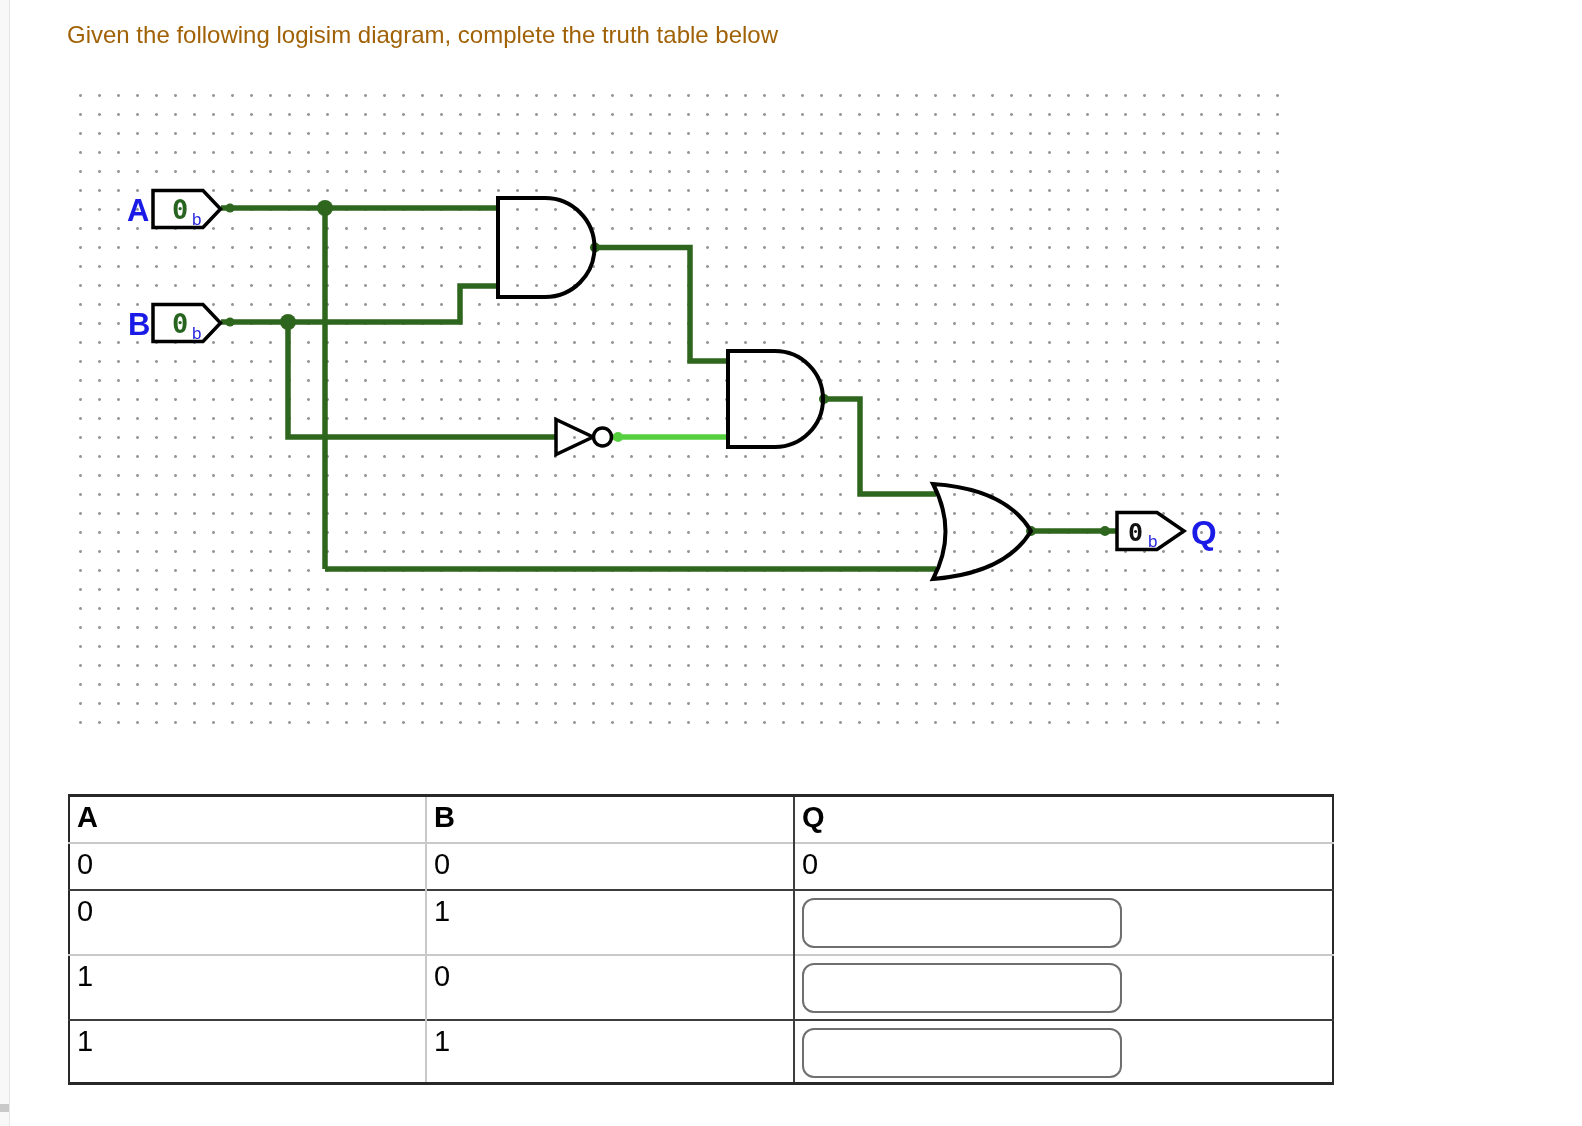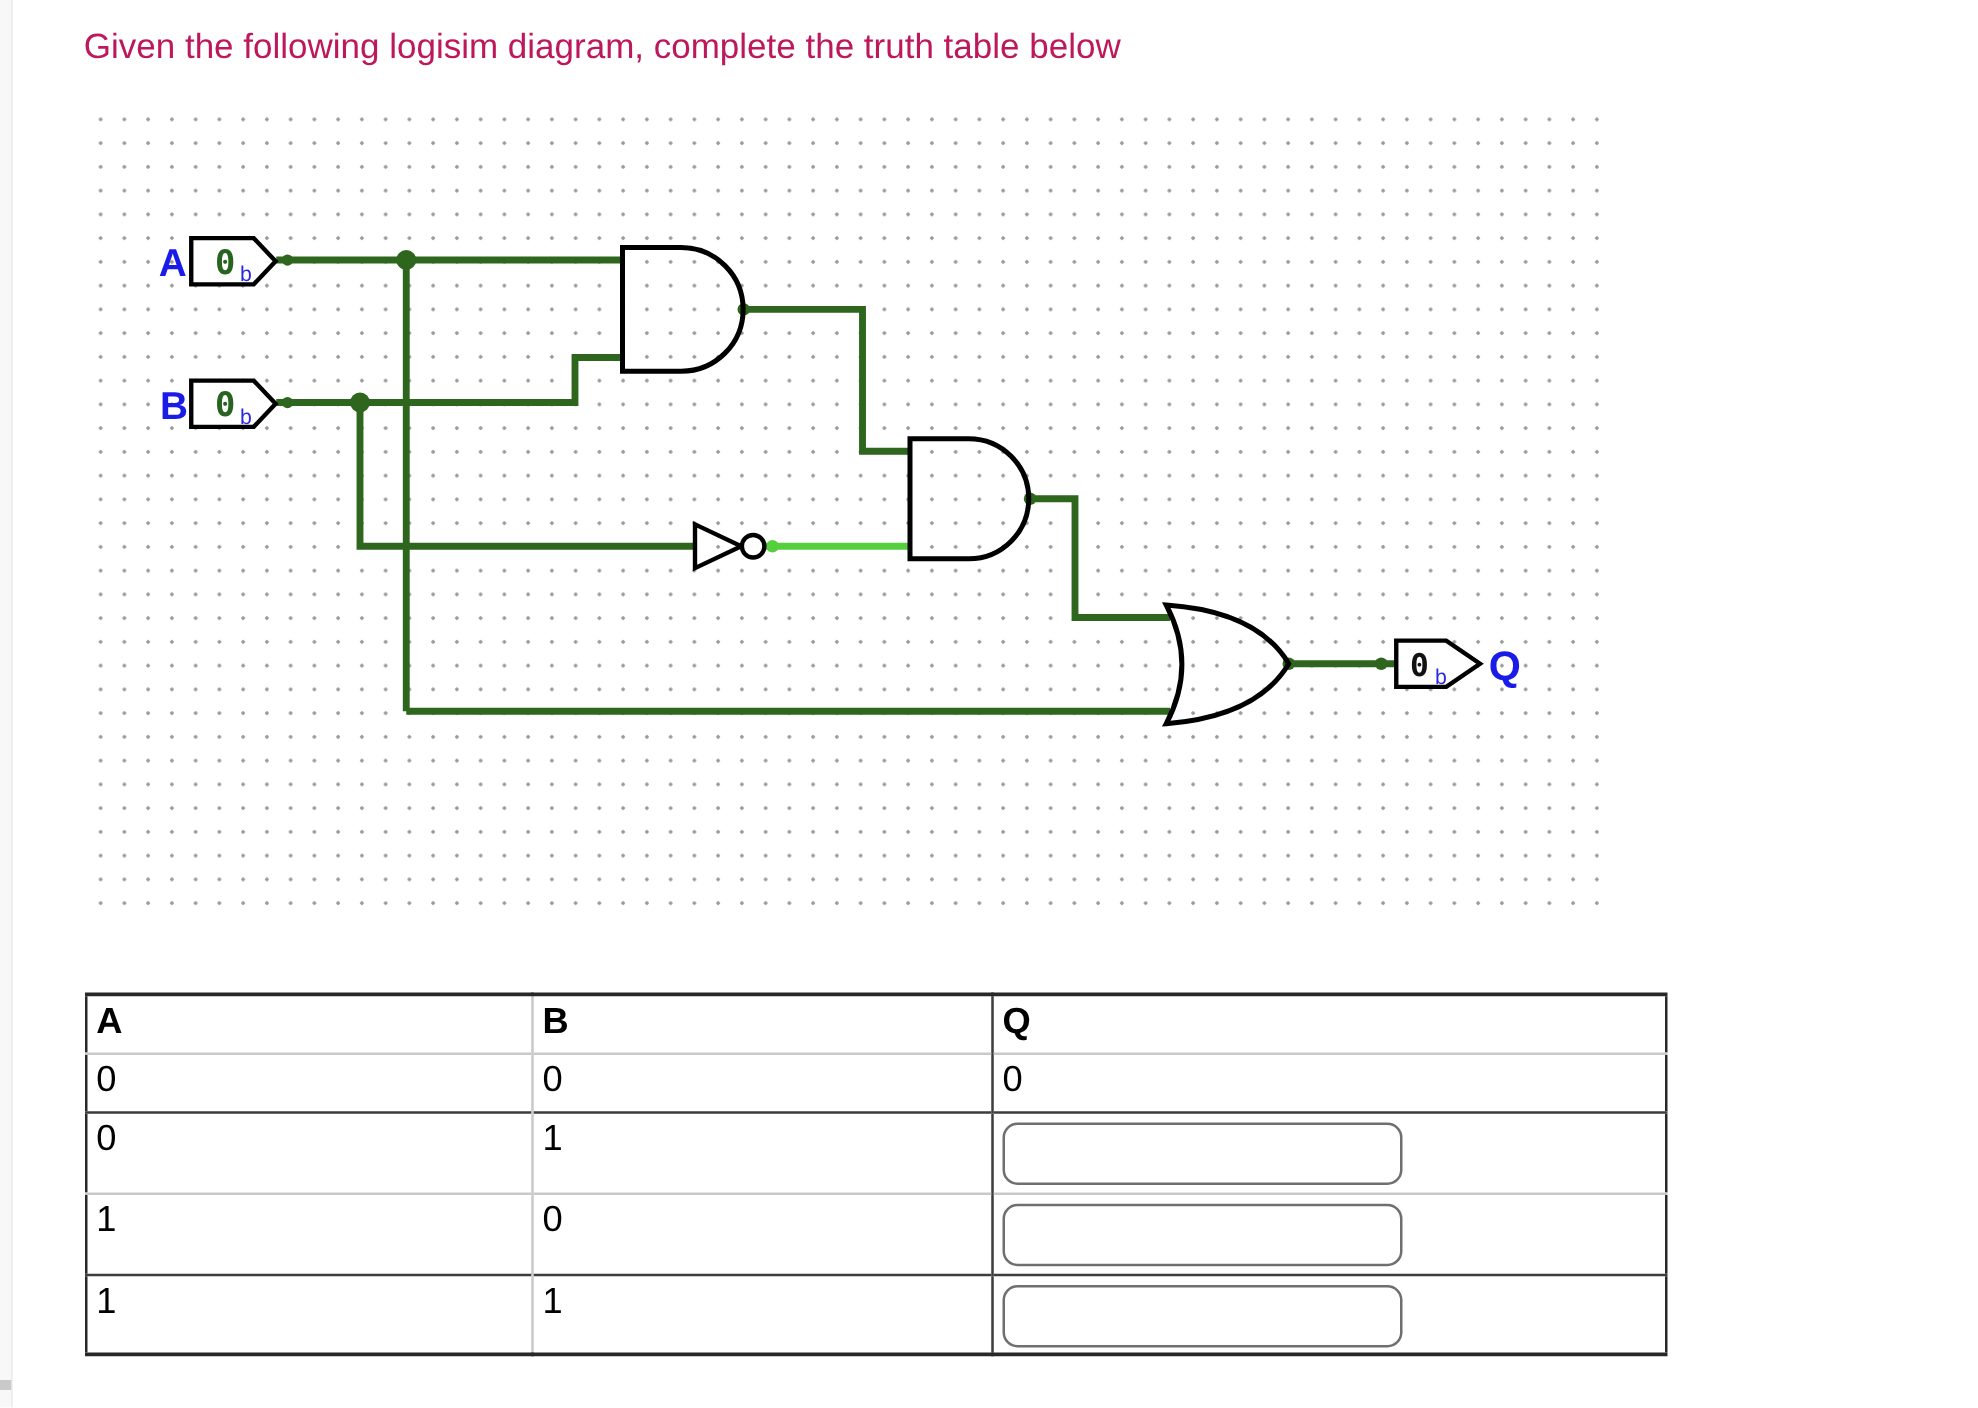--- a/index.html
+++ b/index.html
@@ -3,21 +3,21 @@
 <meta charset="utf-8">
 <style>
   html,body{margin:0;padding:0;}
   body{
     width:1582px;height:1126px;position:relative;background:#ffffff;
     font-family:"Liberation Sans",sans-serif;overflow:hidden;
   }
   .edge-strip{position:absolute;left:0;top:0;width:9px;height:1126px;
     background:#f8f8f8;border-right:1px solid #e7e7e7;}
   .edge-thumb{position:absolute;left:0;top:1104px;width:9px;height:8px;background:#c9c9c9;}
-  .title{position:absolute;left:67px;top:21px;font-size:28px;color:#be185d;}
+  .title{position:absolute;left:67px;top:21px;font-size:24px;color:#a16207;}
   .canvas{position:absolute;left:0;top:60px;width:1582px;height:720px;}
   .grid{
     position:absolute;left:70.5px;top:25.5px;width:1212px;height:640px;
     background-image:radial-gradient(circle,#999999 1.15px,rgba(0,0,0,0) 1.7px);
     background-size:19px 19px;
   }
   svg.circuit{position:absolute;left:0;top:-60px;width:1582px;height:780px;}
   .wlow{stroke:#2e661e;stroke-width:5.5;fill:none;}
   .whigh{stroke:#55cf3e;stroke-width:5.5;fill:none;}
   .jlow{fill:#2e661e;}

